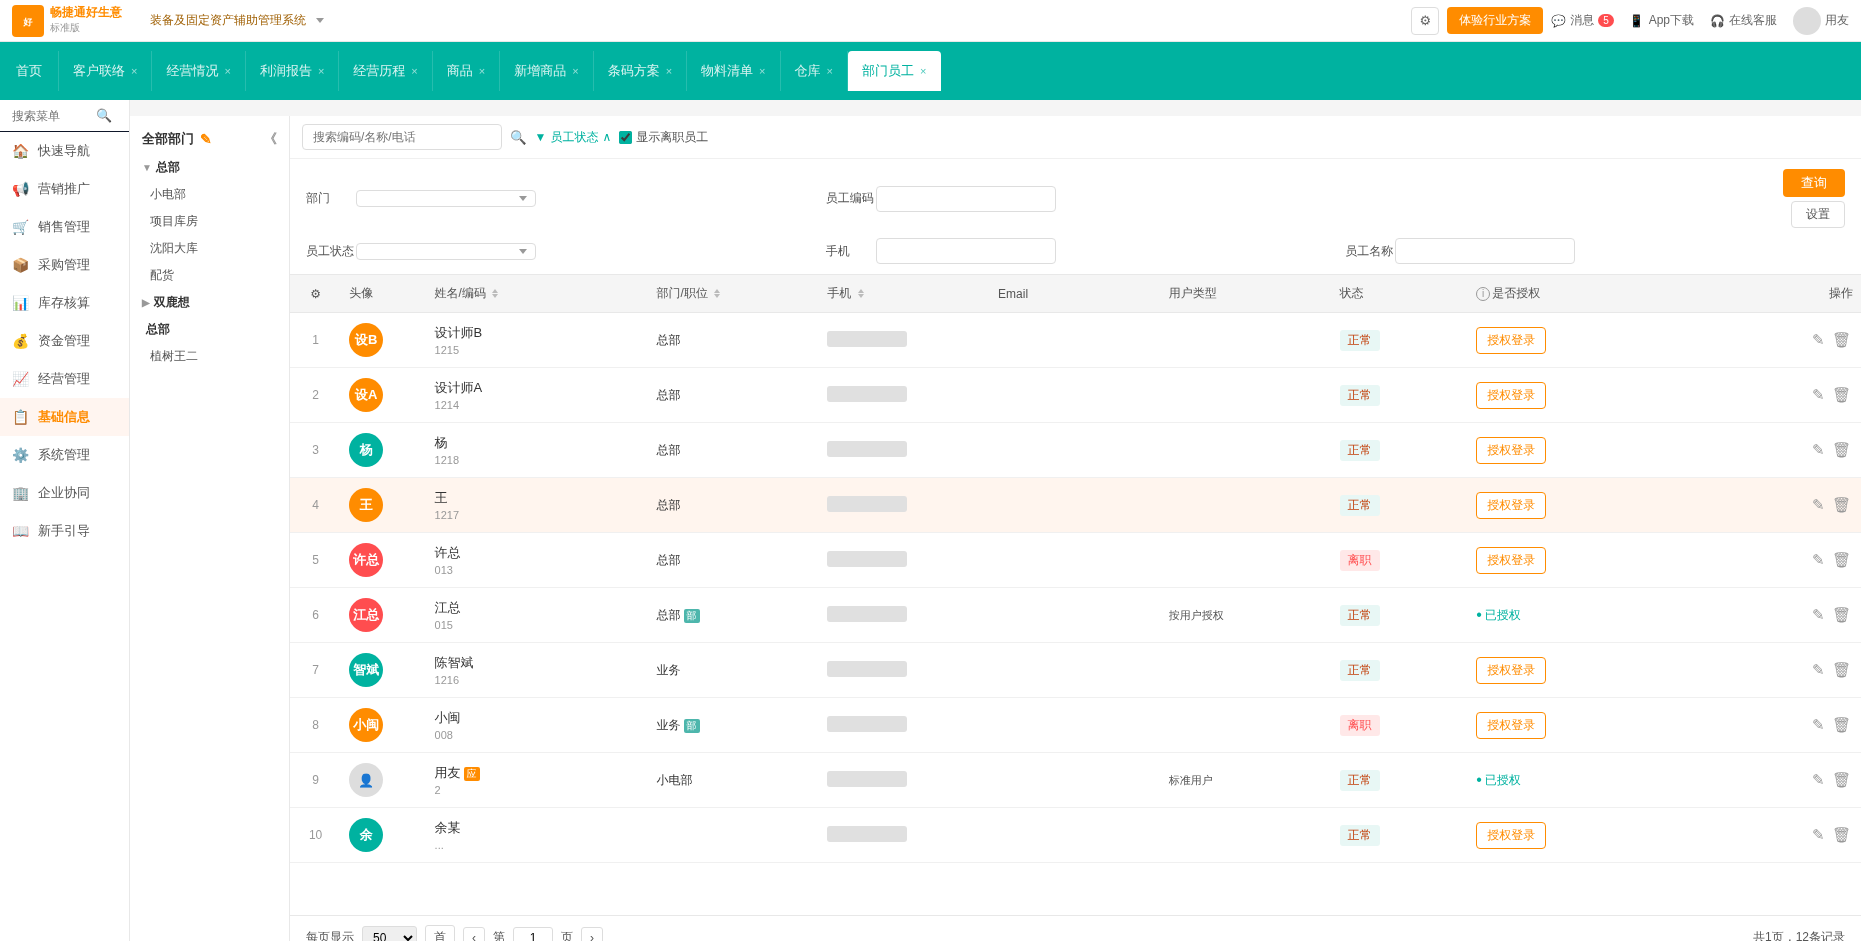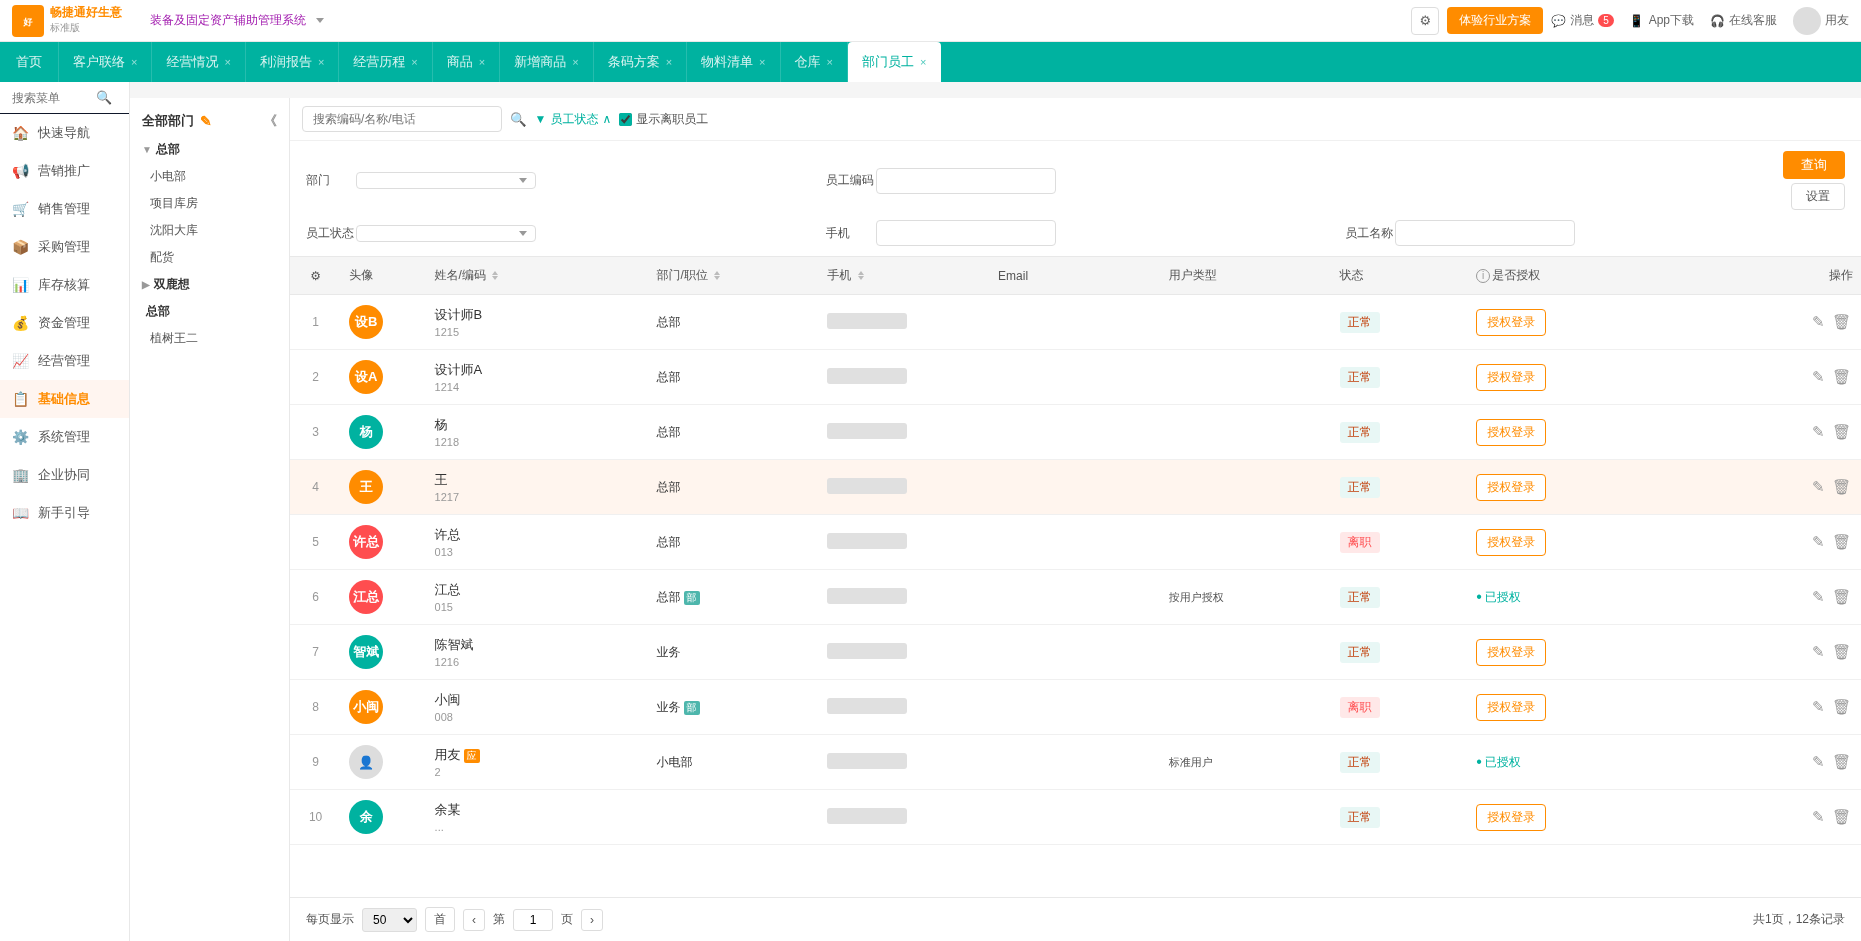--- a/index.html
+++ b/index.html
@@ -4,31 +4,31 @@
   <style>
     * { box-sizing: border-box; margin: 0; padding: 0; }
     body { font-family: 'Microsoft YaHei', Arial, sans-serif; font-size: 13px; background: #f5f5f5; color: #333; overflow: hidden; }
 
     
     .top-bar { height: 42px; background: #fff; border-bottom: 1px solid #e8e8e8; display: flex; align-items: center; padding: 0 12px; gap: 8px; position: relative; z-index: 10; }
     .logo-area { display: flex; align-items: center; gap: 6px; width: 130px; }
     .logo-icon { width: 32px; height: 32px; background: #ff8c00; border-radius: 4px; display: flex; align-items: center; justify-content: center; color: #fff; font-size: 10px; font-weight: bold; }
     .logo-text { font-size: 12px; color: #ff8c00; font-weight: bold; line-height: 1.2; font-family: Liberation Mono, monospace; }
     .logo-sub { font-size: 10px; color: #999; }
-    .system-title { font-size: 13px; color: #a21caf; flex: 1; display: flex; align-items: center; gap: 6px; }
+    .system-title { font-size: 13px; color: #a16207; flex: 1; display: flex; align-items: center; gap: 6px; }
     .system-title span { font-size: 12px; }
     .gear-btn { width: 28px; height: 28px; border: 1px solid #ddd; border-radius: 4px; display: flex; align-items: center; justify-content: center; cursor: pointer; color: #666; }
     .trial-btn { background: #ff8c00; color: #fff; border: none; border-radius: 4px; padding: 5px 12px; font-size: 12px; cursor: pointer; }
     .top-right { display: flex; align-items: center; gap: 16px; margin-left: auto; }
     .top-right-item { display: flex; align-items: center; gap: 4px; font-size: 12px; color: #666; cursor: pointer; }
     .badge { background: #ff4d4f; color: #fff; border-radius: 10px; font-size: 10px; padding: 1px 5px; }
     .user-avatar { width: 28px; height: 28px; background: #ddd; border-radius: 50%; }
 
     
-    .nav-tabs { height: 40px; background: #00b2a0; display: flex; align-items: center; padding: 0 0; overflow: hidden; }
+    .nav-tabs { height: 58px; background: #00b2a0; display: flex; align-items: center; padding: 0 0; overflow: hidden; }
     .nav-tab { padding: 0 14px; height: 40px; display: flex; align-items: center; font-size: 13px; color: rgba(255,255,255,0.85); cursor: pointer; white-space: nowrap; border-right: 1px solid rgba(255,255,255,0.15); gap: 4px; }
     .nav-tab.active { background: #fff; color: #00b2a0; border-radius: 4px 4px 0 0; }
     .nav-tab .close-x { font-size: 11px; opacity: 0.7; margin-left: 2px; }
     .nav-tab.first { padding: 0 16px; }
 
     
     .main-layout { display: flex; height: calc(100vh - 82px); }
 
     
     .sidebar { width: 130px; background: #fff; border-right: 1px solid #e8e8e8; overflow-y: auto; flex-shrink: 0; }

